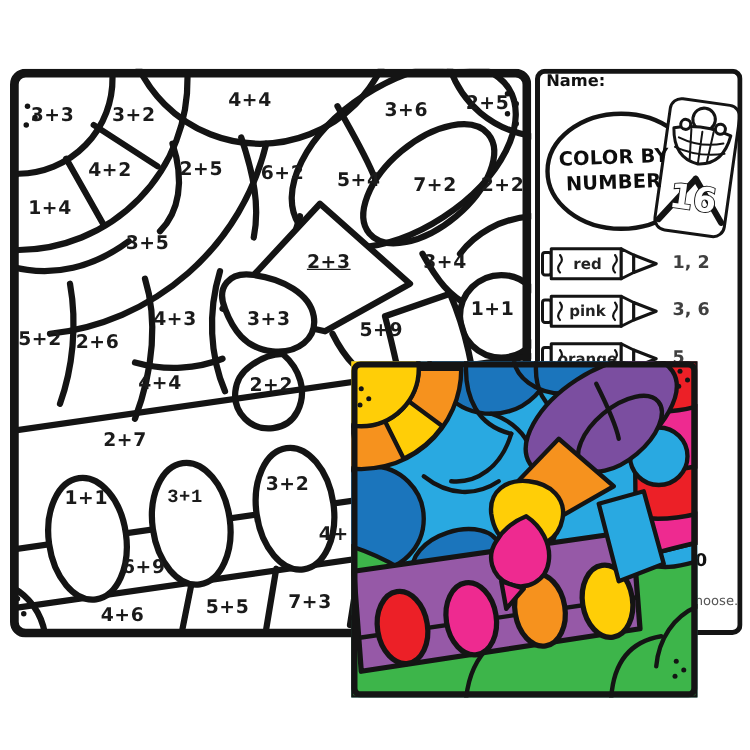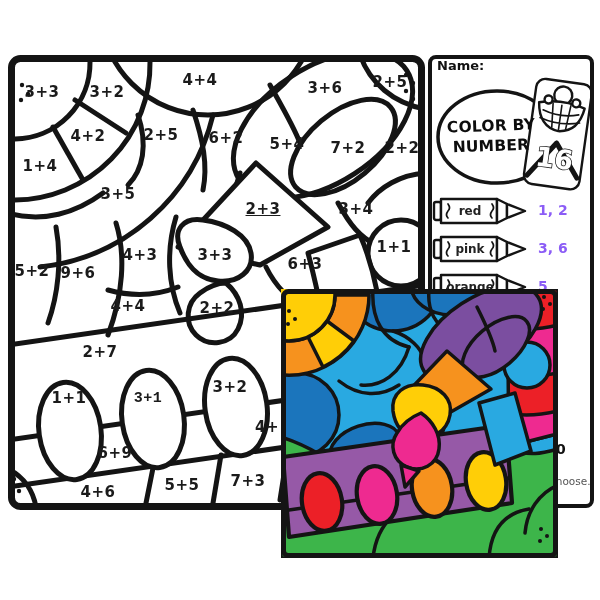--- a/index.html
+++ b/index.html
@@ -23,21 +23,21 @@
   .k2{stroke:#141414;stroke-width:2.4;fill:#fff;stroke-linejoin:round;}
   .kl{stroke:#141414;fill:none;stroke-linecap:round;}
   .name-label{position:absolute;left:9px;top:3px;font:700 13px "DejaVu Sans",sans-serif;color:#111;}
   .logo-line{position:absolute;left:8px;width:110px;text-align:center;color:#0d0d0d;
              font:800 15.5px "DejaVu Sans",sans-serif;letter-spacing:.2px;transform:rotate(-2deg);white-space:nowrap;}
   .logo-line.l1{top:62px;}
   .logo-line.l2{top:82px;}
   .legend-row{position:absolute;left:4px;width:176px;height:34px;}
   .legend-row svg{position:absolute;left:0;top:0;}
   .legend-numbers{position:absolute;left:106px;top:7px;width:46px;
-                  font:700 14px "DejaVu Sans",sans-serif;color:#8b5cf6;white-space:nowrap;}
+                  font:700 14px "DejaVu Sans",sans-serif;color:#404040;white-space:nowrap;}
   .crayon-label{font:600 12px "DejaVu Sans",sans-serif;fill:#222;}
   .frag-bold{position:absolute;font:700 14px "DejaVu Sans",sans-serif;color:#111;}
   .frag-gray{position:absolute;font:400 10.5px "DejaVu Sans",sans-serif;color:#555;}
   
   .color-preview{position:absolute;left:281px;top:289px;width:277px;height:269px;}
   .color-preview svg{position:absolute;inset:0;}
   .st{stroke:var(--line);stroke-width:3.5;stroke-linejoin:round;stroke-linecap:round;}
   .st4{stroke:var(--line);stroke-width:4.2;stroke-linejoin:round;stroke-linecap:round;}
   .nf{fill:none;}
   .f-lb{fill:var(--light_blue);} .f-db{fill:var(--dark_blue);} .f-y{fill:var(--yellow);}
@@ -136,23 +136,23 @@
         <span class="prob" style="left: 279px; top: 89px; text-align: right;">5+4</span>
         <span class="prob" style="left: 340px; top: 93px;">7+2</span>
         <span class="prob" style="left: 394px; top: 93px;">2+2</span>
         <span class="prob" style="left: 32px; top: 111px;">1+4</span>
         <span class="prob" style="left: 110px; top: 139px;">3+5</span>
         <span class="prob" style="left: 255px; top: 154px; text-decoration: underline;">2+3</span>
         <span class="prob" style="left: 348px; top: 154px;">3+4</span>
         <span class="prob" style="left: 386px; top: 192px;">1+1</span>
         <span class="prob" style="left: 132px; top: 200px;">4+3</span>
         <span class="prob" style="left: 207px; top: 200px;">3+3</span>
-        <span class="prob" style="left: 297px; top: 209px;">6+3</span>
+        <span class="prob" style="left: 297px; top: 209px;">5+9</span>
         <span class="prob" style="left: 24px; top: 216px;">5+2</span>
-        <span class="prob" style="left: 70px; top: 218px;">9+6</span>
+        <span class="prob" style="left: 70px; top: 218px;">2+6</span>
         <span class="prob" style="left: 120px; top: 251px;">4+4</span>
         <span class="prob" style="left: 209px; top: 253px;">2+2</span>
         <span class="prob" style="left: 92px; top: 297px;">2+7</span>
         <span class="prob" style="left: 61px; top: 343px;">1+1</span>
         <span class="prob" style="left: 140px; top: 343px; font-family: Liberation Mono, monospace;">3+1</span>
         <span class="prob" style="left: 222px; top: 332px;">3+2</span>
         <span class="prob" style="left: 259px; top: 372px;">4+</span>
         <span class="prob" style="left: 107px; top: 398px;">6+9</span>
         <span class="prob" style="left: 90px; top: 437px;">4+6</span>
         <span class="prob" style="left: 174px; top: 430px;">5+5</span>

